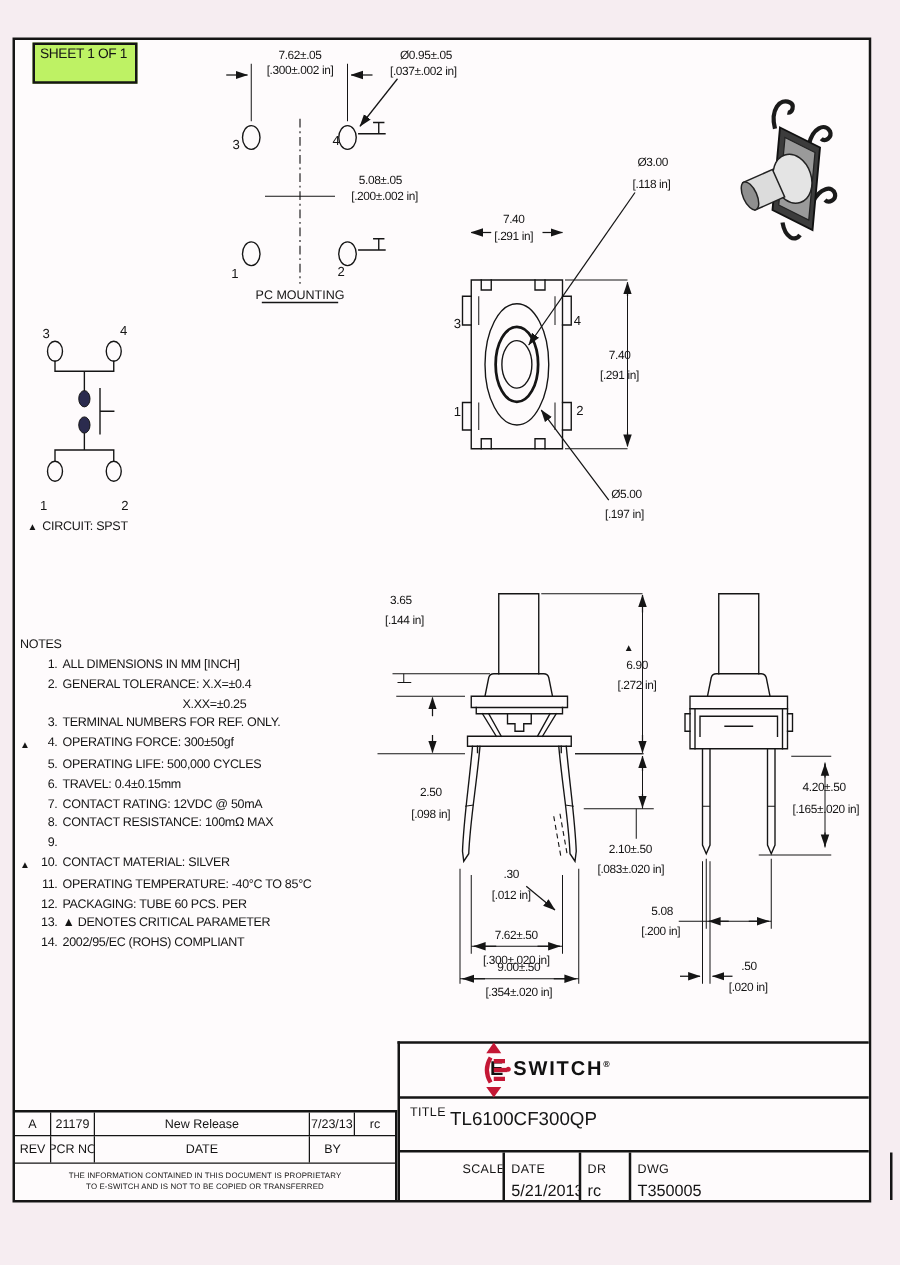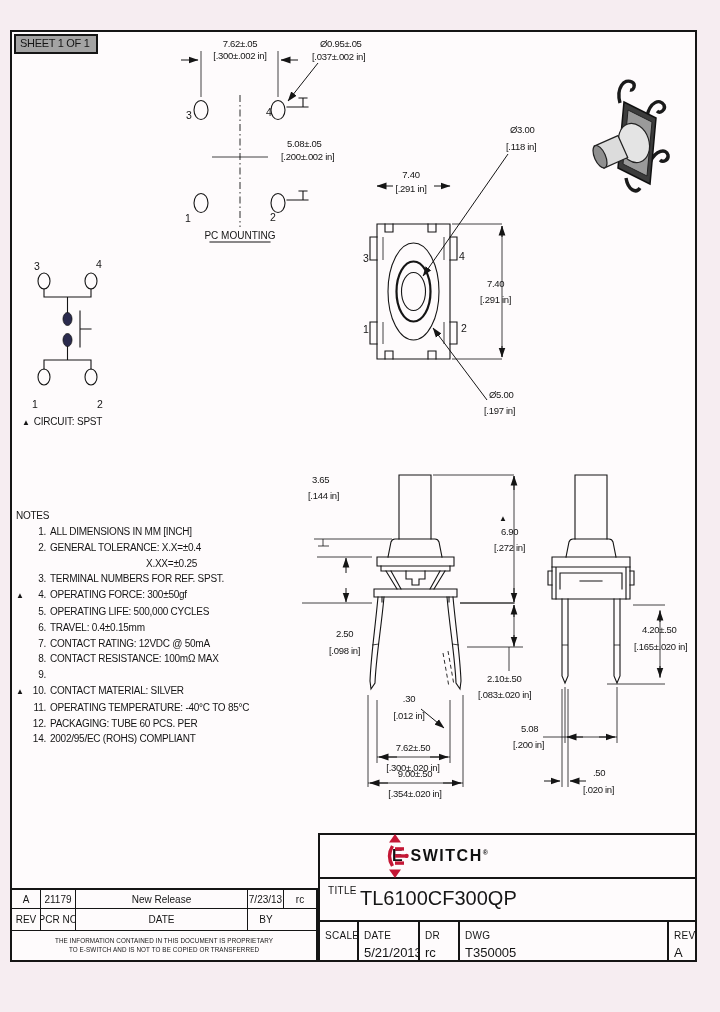--- a/index.html
+++ b/index.html
@@ -1,21 +1,21 @@
 <!DOCTYPE html>
 <html><head>
 <meta charset="utf-8">
 <style>
   html,body{margin:0;padding:0;}
   body{width:720px;height:1012px;background:#f6edf1;position:relative;
        font-family:"Liberation Sans", sans-serif;color:#151515;}
   .sheet{position:absolute;left:10px;top:30px;width:687px;height:932px;
          border:2px solid #151515;background:#fefbfc;box-sizing:border-box;}
-  .sheet-label{position:absolute;left:2px;top:2px;border:2px solid #151515;
-         padding:1px 6px 3px 4px;font-size:11px;letter-spacing:-0.3px;background:#a3a3a3;}
+  .sheet-label{position:absolute;left:14px;top:2px;border:2px solid #151515;
+         padding:1px 6px 16px 4px;font-size:11px;letter-spacing:-0.3px;background:#bef264;}
   svg{position:absolute;overflow:visible;}
   svg text{font-family:"Liberation Sans", sans-serif;font-size:9.5px;fill:#151515;letter-spacing:-0.3px;}
   svg text.pin{font-size:10.5px;}
   svg text.viewlbl{font-size:10px;letter-spacing:0px;}
   .ln{stroke:#151515;stroke-width:1.1;fill:none;stroke-linecap:square;}
   .ln2{stroke:#151515;stroke-width:2.2;fill:none;}
   .thin{stroke:#151515;stroke-width:0.8;fill:none;}
   .cdash{stroke:#151515;stroke-width:0.9;fill:none;stroke-dasharray:7 3 1.5 3;}
   .ldash{stroke:#151515;stroke-width:0.9;fill:none;stroke-dasharray:4 3;}
   .arr{stroke:#151515;stroke-width:1;fill:none;}
@@ -44,22 +44,22 @@
   .titleblock{position:absolute;left:306px;top:801px;width:377px;height:127px;
             border-top:2px solid #151515;border-left:2px solid #151515;box-sizing:border-box;background:#fefbfc;}
   .tb-logo-row{height:44px;border-bottom:2px solid #151515;display:flex;align-items:center;
             padding-left:62px;box-sizing:border-box;}
   .wordmark{font-size:16px;font-weight:bold;letter-spacing:1.5px;margin-left:10px;color:#111;}
   .wordmark .dot{color:#c41735;font-size:14px;}
   .wordmark sup{font-size:7px;letter-spacing:0;}
   .tb-title-row{height:43px;border-bottom:2px solid #151515;box-sizing:border-box;position:relative;}
   .tb-label{font-size:10px;letter-spacing:0.3px;}
   .tb-title-row .tb-label{position:absolute;left:8px;top:6px;}
-  .tb-title{position:absolute;left:40px;top:8px;font-size:20px;letter-spacing:0px;}
-  .tb-bottom-row{height:38px;display:grid;grid-template-columns:39px 61px 40px 209px 1fr;}
+  .tb-title{position:absolute;left:40px;top:8px;font-size:15px;letter-spacing:0px;}
+  .tb-bottom-row{height:38px;display:grid;grid-template-columns:39px 61px 40px 209px 1fr;padding-left:45px;}
   .tb-cell{border-right:2px solid #151515;padding:3px 0 0 5px;box-sizing:border-box;overflow:hidden;}
   .tb-cell:last-child{border-right:none;}
   .tb-cell .tb-value{display:block;font-size:13px;margin-top:2px;white-space:nowrap;}
   .logo-mark{width:26px;height:46px;flex:0 0 26px;}
 </style>
 </head>
 <body>
 
 <svg width="0" height="0" style="position:absolute">
   <defs>
@@ -272,21 +272,21 @@
         <span class="nt">GENERAL TOLERANCE: X.X=±0.4</span>
       </div>
     <div class="note-row cont">
         <span class="nm"></span>
         <span class="nn"></span>
         <span class="nt">X.XX=±0.25</span>
       </div>
     <div class="note-row">
         <span class="nm"></span>
         <span class="nn">3.</span>
-        <span class="nt">TERMINAL NUMBERS FOR REF. SPST.</span>
+        <span class="nt">TERMINAL NUMBERS FOR REF. ONLY.</span>
       </div>
     <div class="note-row">
         <span class="nm">▲</span>
         <span class="nn">4.</span>
         <span class="nt">OPERATING FORCE: 300±50gf</span>
       </div>
     <div class="note-row">
         <span class="nm"></span>
         <span class="nn">5.</span>
         <span class="nt">OPERATING LIFE: 500,000 CYCLES</span>
@@ -317,20 +317,25 @@
       </div>
     <div class="note-row">
         <span class="nm"></span>
         <span class="nn">11.</span>
         <span class="nt">OPERATING TEMPERATURE: -40°C TO 85°C</span>
       </div>
     <div class="note-row">
         <span class="nm"></span>
         <span class="nn">12.</span>
         <span class="nt">PACKAGING: TUBE 60 PCS. PER</span>
+      </div>
+    <div class="note-row">
+        <span class="nm"></span>
+        <span class="nn">13.</span>
+        <span class="nt">▲ DENOTES CRITICAL PARAMETER</span>
       </div>
     <div class="note-row">
         <span class="nm"></span>
         <span class="nn">14.</span>
         <span class="nt">2002/95/EC (ROHS) COMPLIANT</span>
       </div>
   </div>
 
   <div class="revtable">
     <div class="rev-row">

